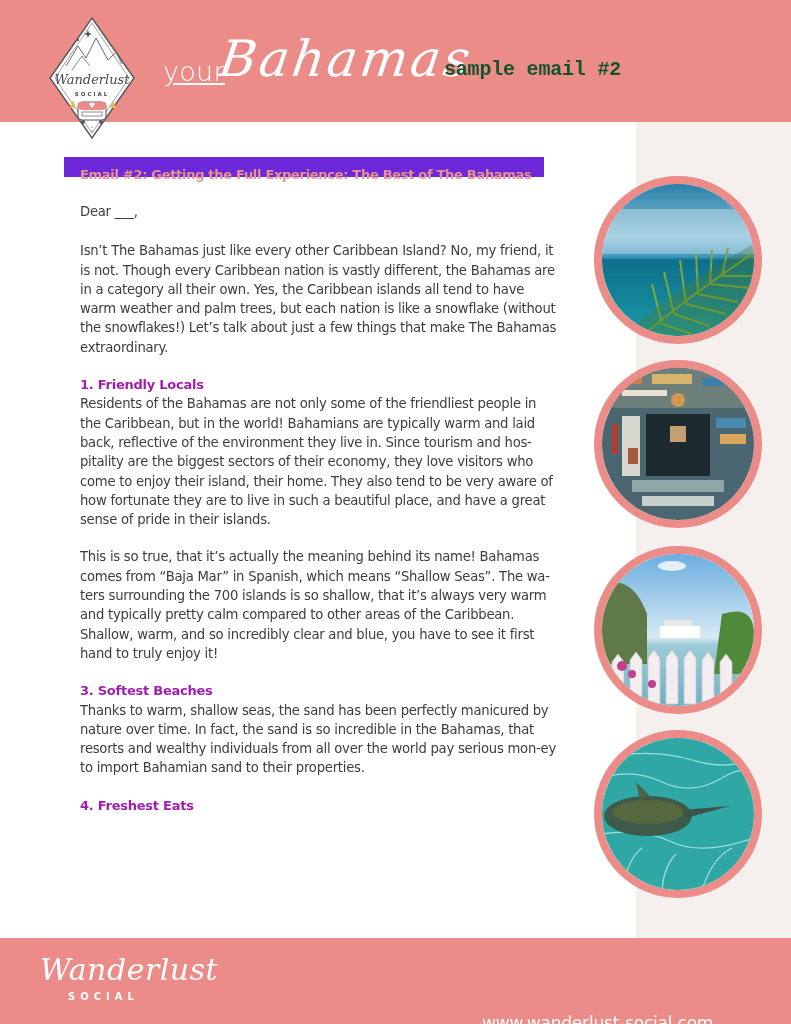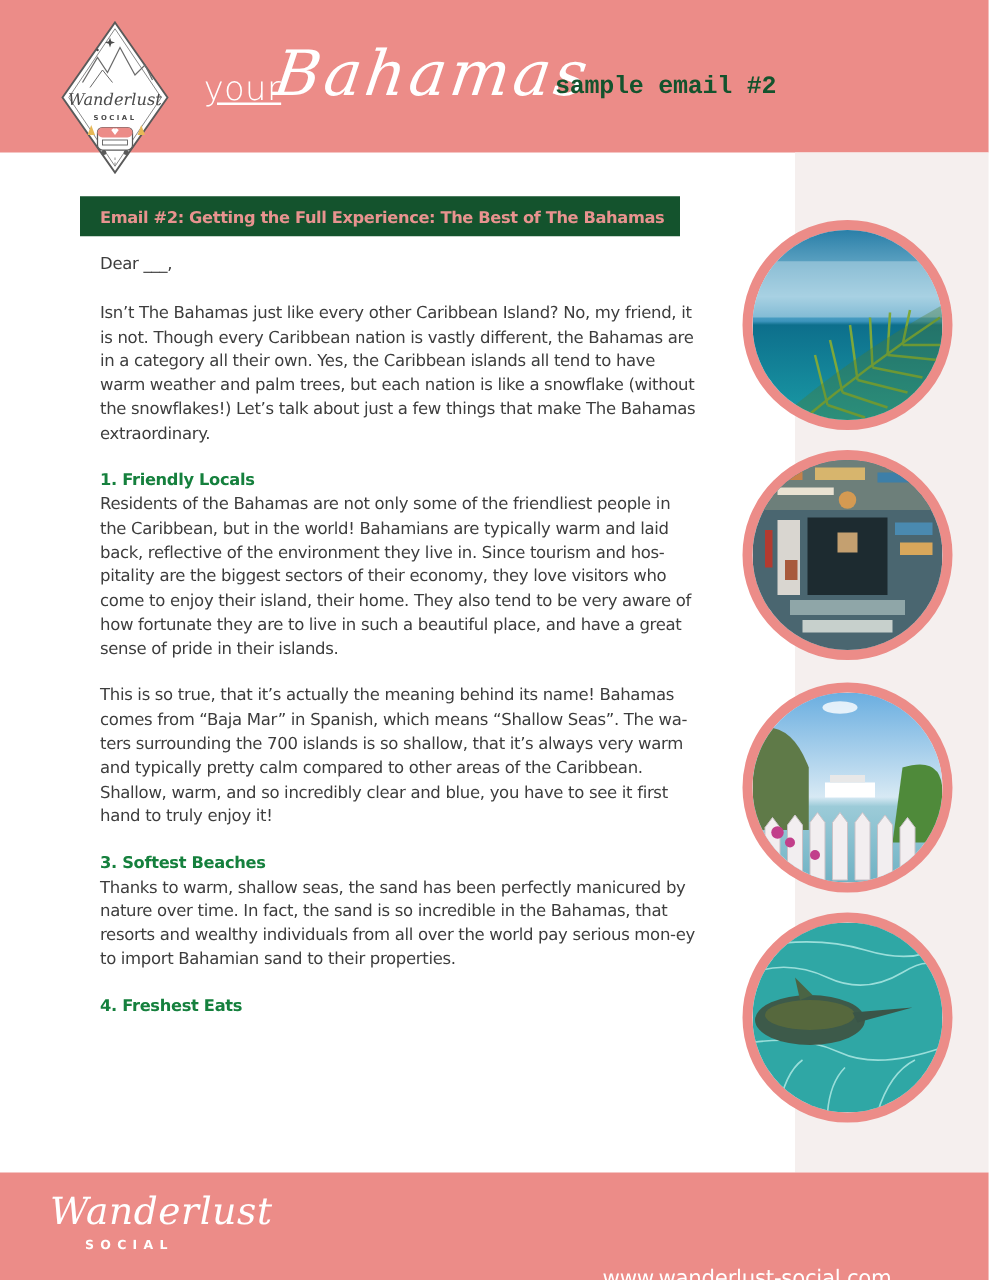--- a/index.html
+++ b/index.html
@@ -36,38 +36,38 @@
   .side-panel {
     position:absolute; left:636px; top:122px; width:155px; height:816px;
     background:#F5EFEE;
   }
   .photo {
     position:absolute; width:152px; height:152px; border-radius:50%;
     border:8px solid #EC8C88; overflow:hidden; box-sizing:content-box;
   }
   .photo svg { display:block; width:152px; height:152px; }
   .title-bar {
-    position:absolute; left:64px; top:157px; width:480px; height:32px;
-    background:#14532d;
+    position:absolute; left:64px; top:157px; width:480px; height:20px;
+    background:#6d28d9;
   }
   .title-text {
     position:absolute; left:16px; top:10px;
     color:#E8938F; font-weight:bold; font-size:13px;
     font-family:"DejaVu Sans", sans-serif; letter-spacing:-0.3px;
   }
   .content {
     position:absolute; left:80px; top:202px; width:478px;
     font-family:"DejaVu Sans", sans-serif;
     font-size:13.2px; line-height:19.3px; color:#3d3d3d; letter-spacing:-0.25px;
   }
   .content p { margin:0; }
   .greeting { margin-bottom:20px !important; }
   .intro { margin-bottom:18px !important; }
   .section-heading {
-    color:#15803d; font-weight:bold; font-size:13px; margin:0;
+    color:#a21caf; font-weight:bold; font-size:13px; margin:0;
   }
   .section { margin-bottom:18px; }
   .footer {
     position:absolute; left:0; top:938px; width:791px; height:86px;
     background:#EC8C88;
   }
   .footer-logo-script {
     position:absolute; left:40px; top:14px; color:#ffffff;
     font-family:"DejaVu Serif", serif; font-style:italic; font-size:30px;
     letter-spacing:0.5px;

